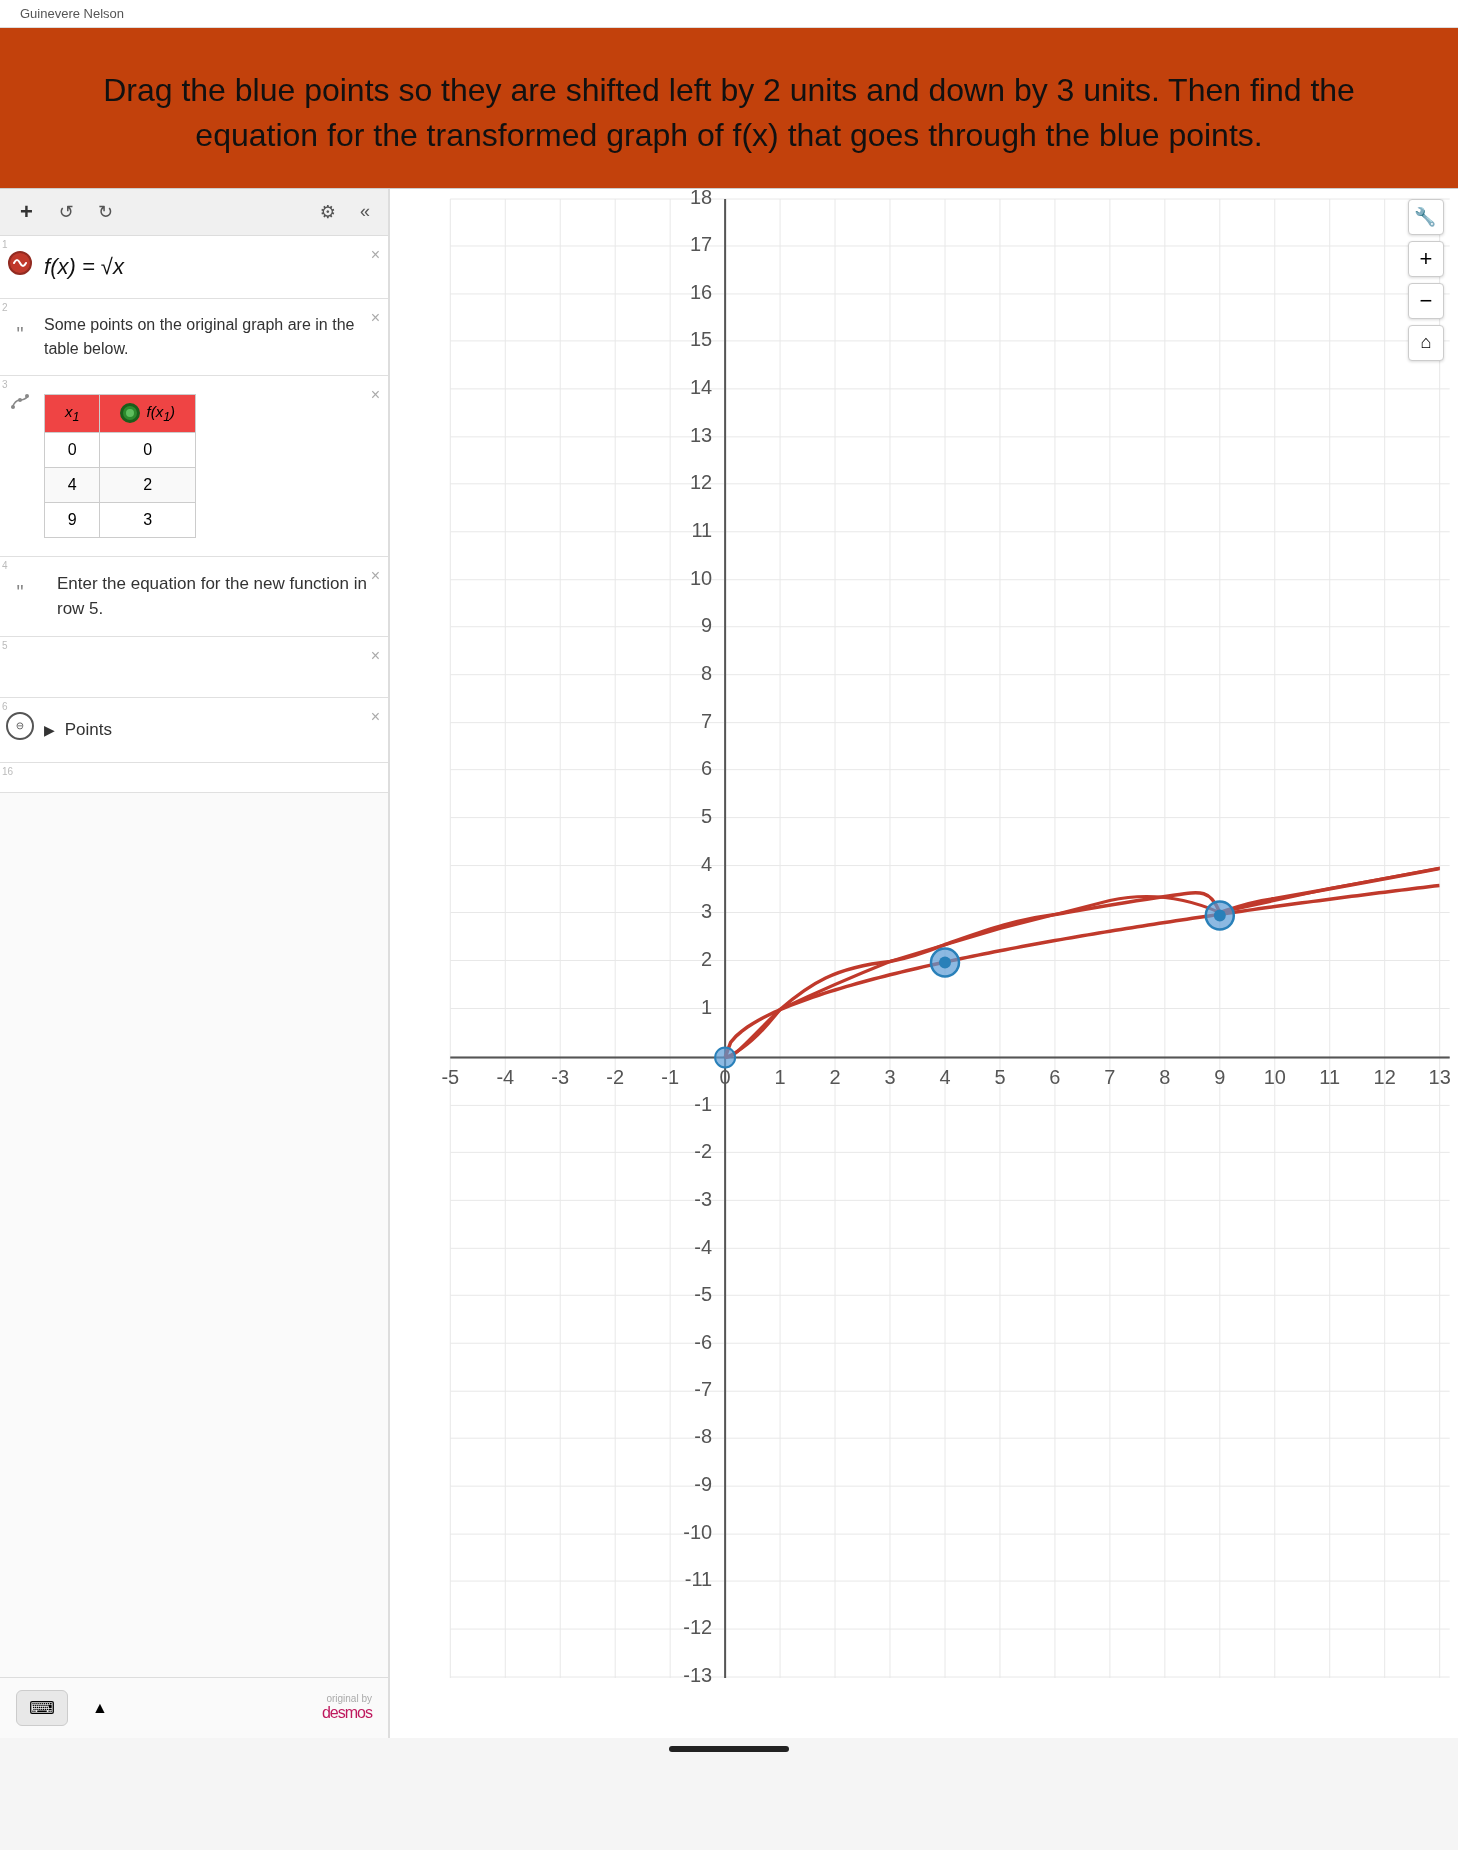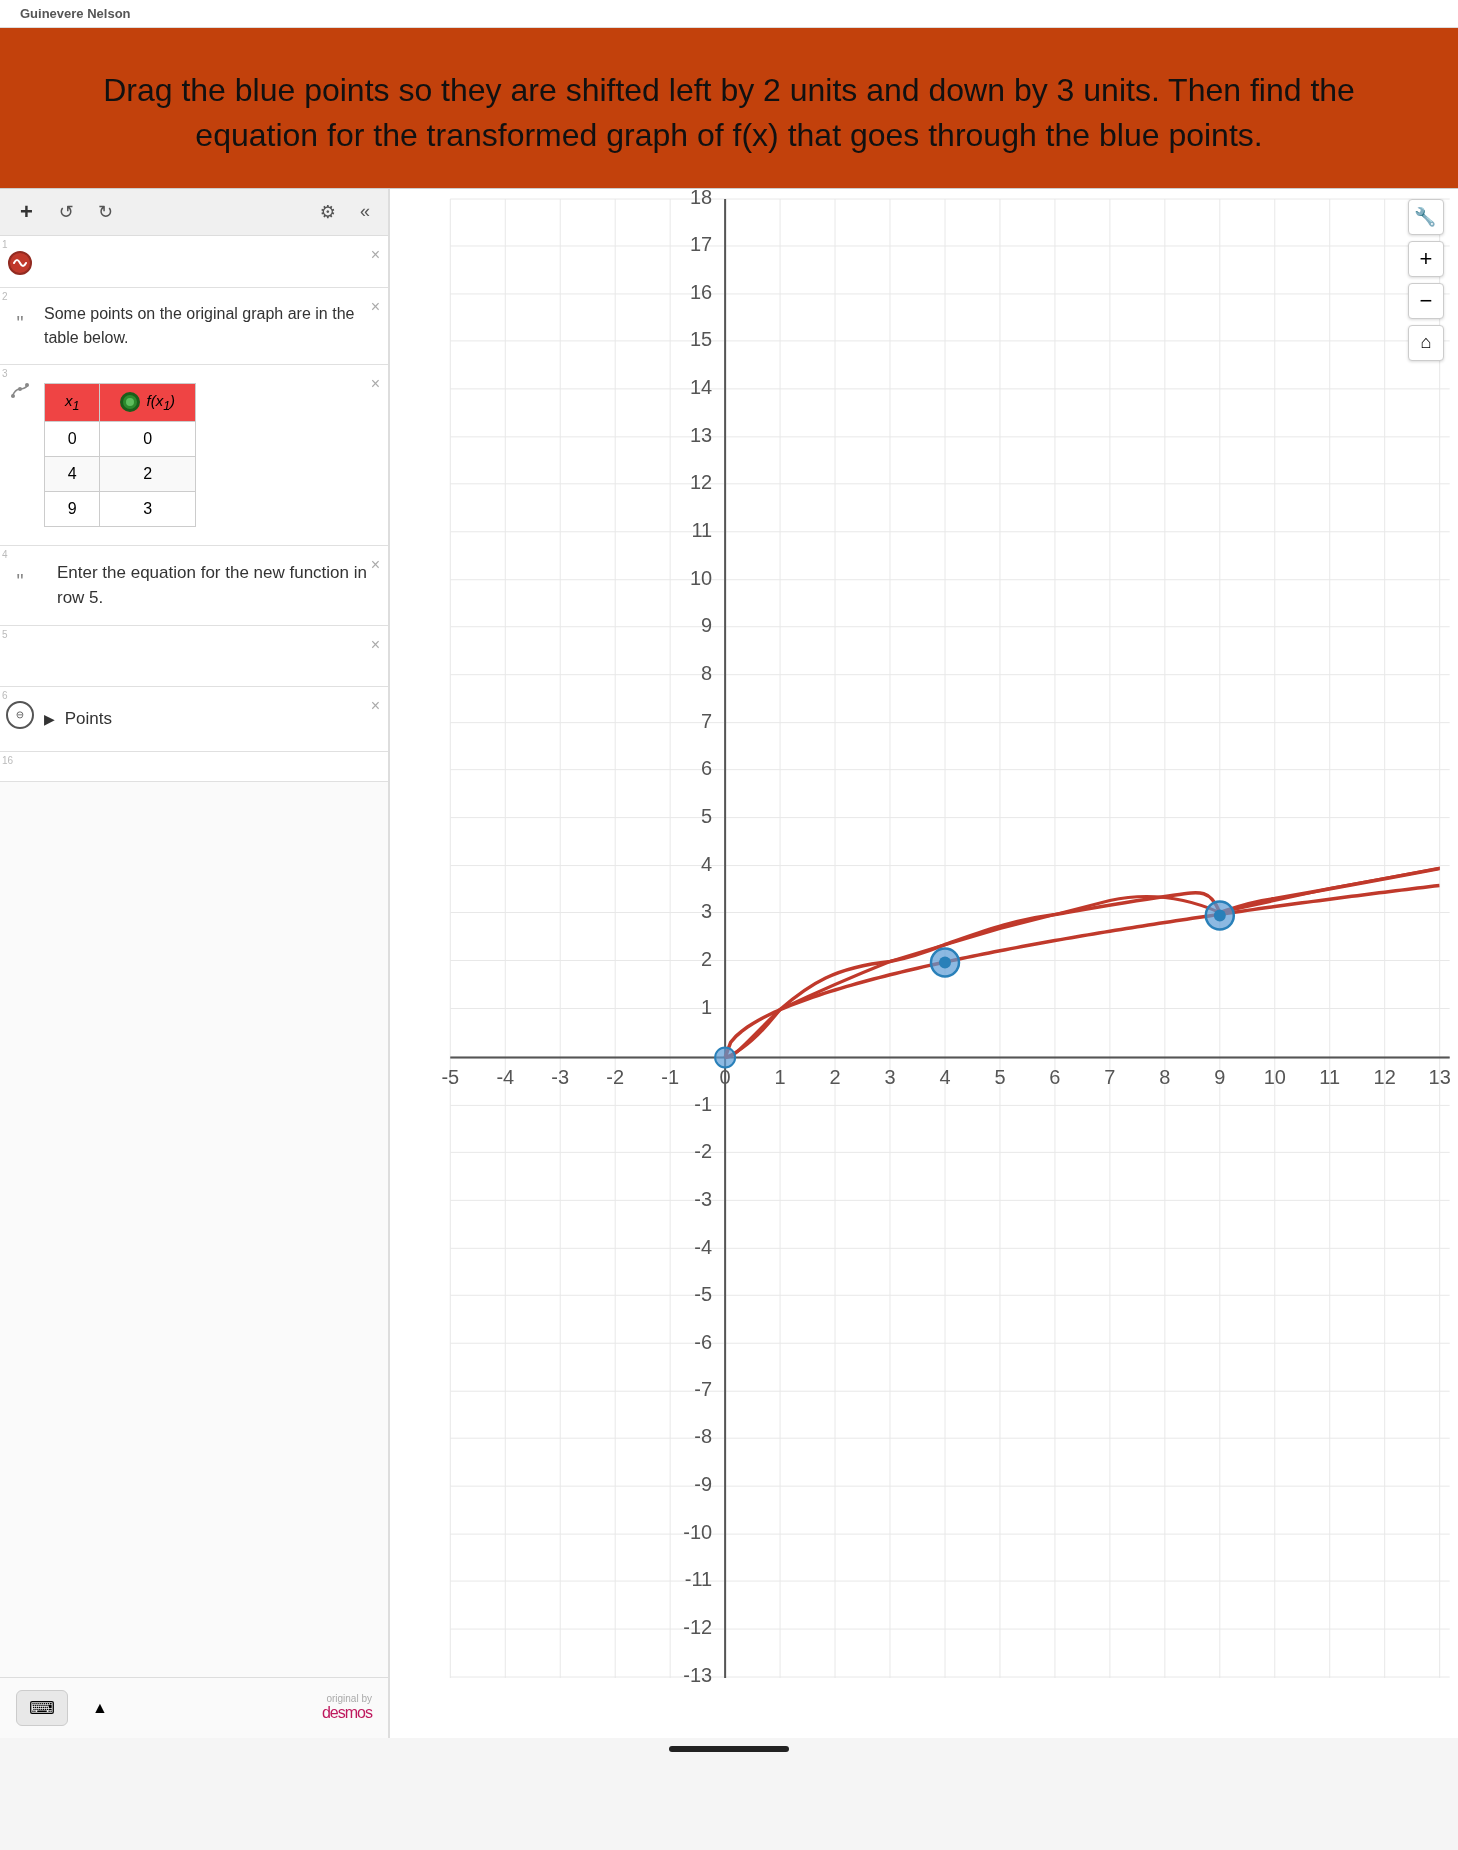--- a/index.html
+++ b/index.html
@@ -11,21 +11,20 @@
       position: relative;
       overflow-x: hidden;
     }
 
     .top-bar {
       background: white;
       padding: 6px 20px;
       font-size: 13px;
       color: #555;
       border-bottom: 1px solid #ddd;
-      font-weight: bold;
     }
 
     .question-header {
       background: #c2410c;
       text-align: center;
       padding: 40px 80px 30px;
       font-size: 32px;
       line-height: 1.4;
       color: #111;
       font-weight: 400;
@@ -337,20 +336,25 @@
 
     <div class="expression-list">
 
       <div class="expr-row">
         <span class="row-num-badge">1</span>
         <div class="expr-icon">
           <svg width="26" height="26" viewBox="0 0 26 26">
             <circle cx="13" cy="13" r="11" fill="#c0392b" stroke="#922b21" stroke-width="2"></circle>
             <path d="M7 13 Q10 7 13 13 Q16 19 19 13" stroke="white" stroke-width="2" fill="none" stroke-linecap="round"></path>
           </svg>
+        </div>
+        <div class="expr-content">
+          <div class="func-display">
+            <i>f</i>(<i>x</i>) = √<i>x</i>
+          </div>
         </div>
         <button class="expr-close">×</button>
       </div>
 
       <div class="expr-row">
         <span class="row-num-badge">2</span>
         <div class="expr-icon">
           <span style="font-size:20px;color:#888;padding-top:10px">"</span>
         </div>
         <div class="expr-content">

